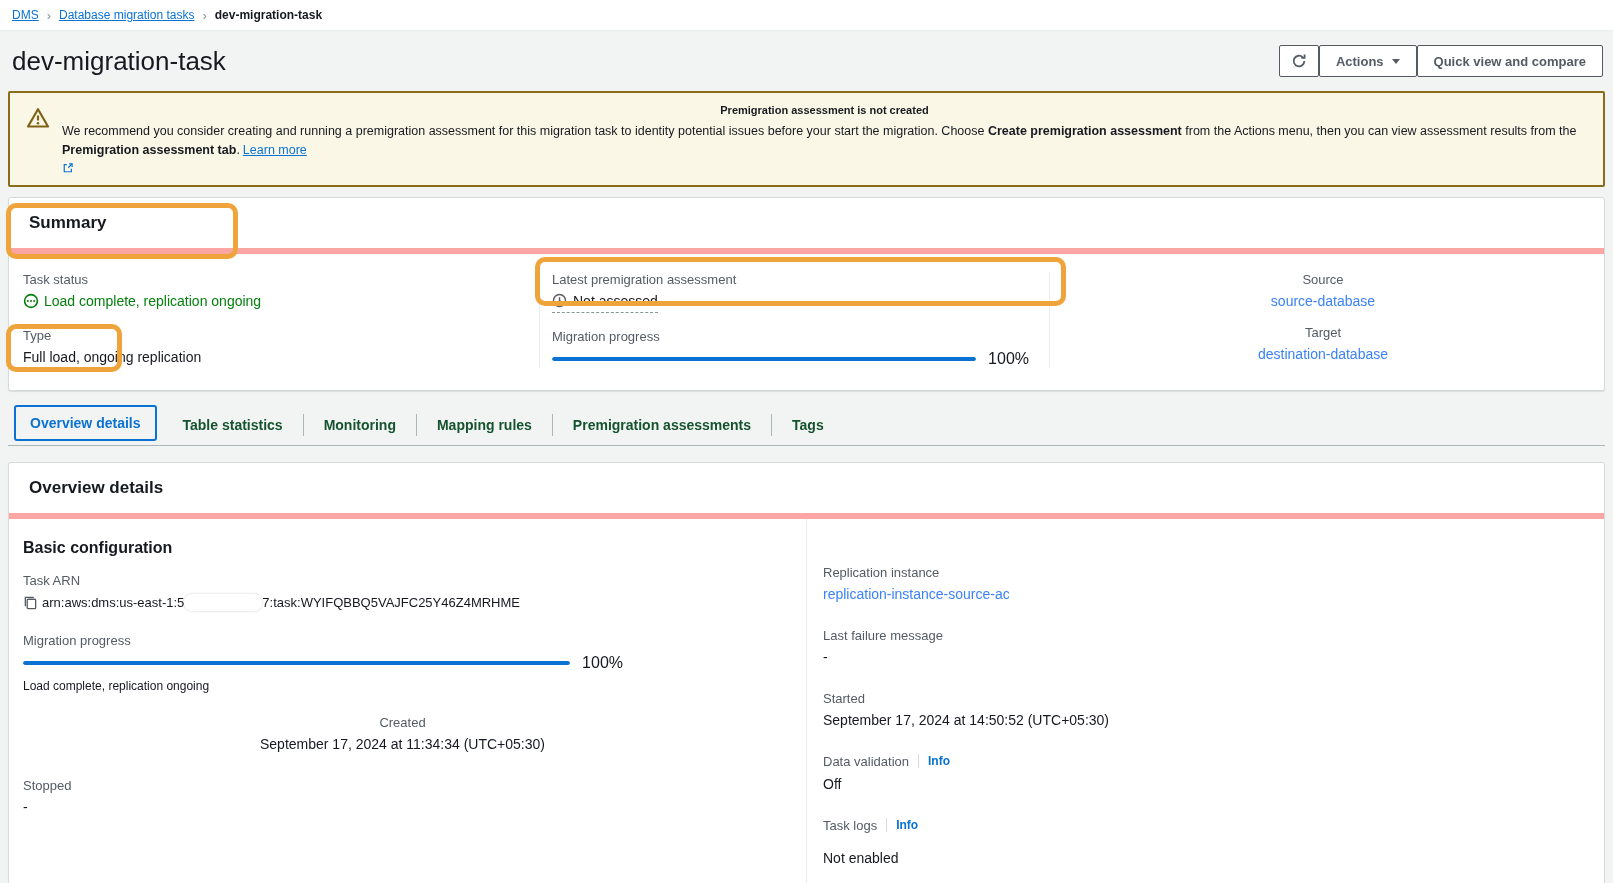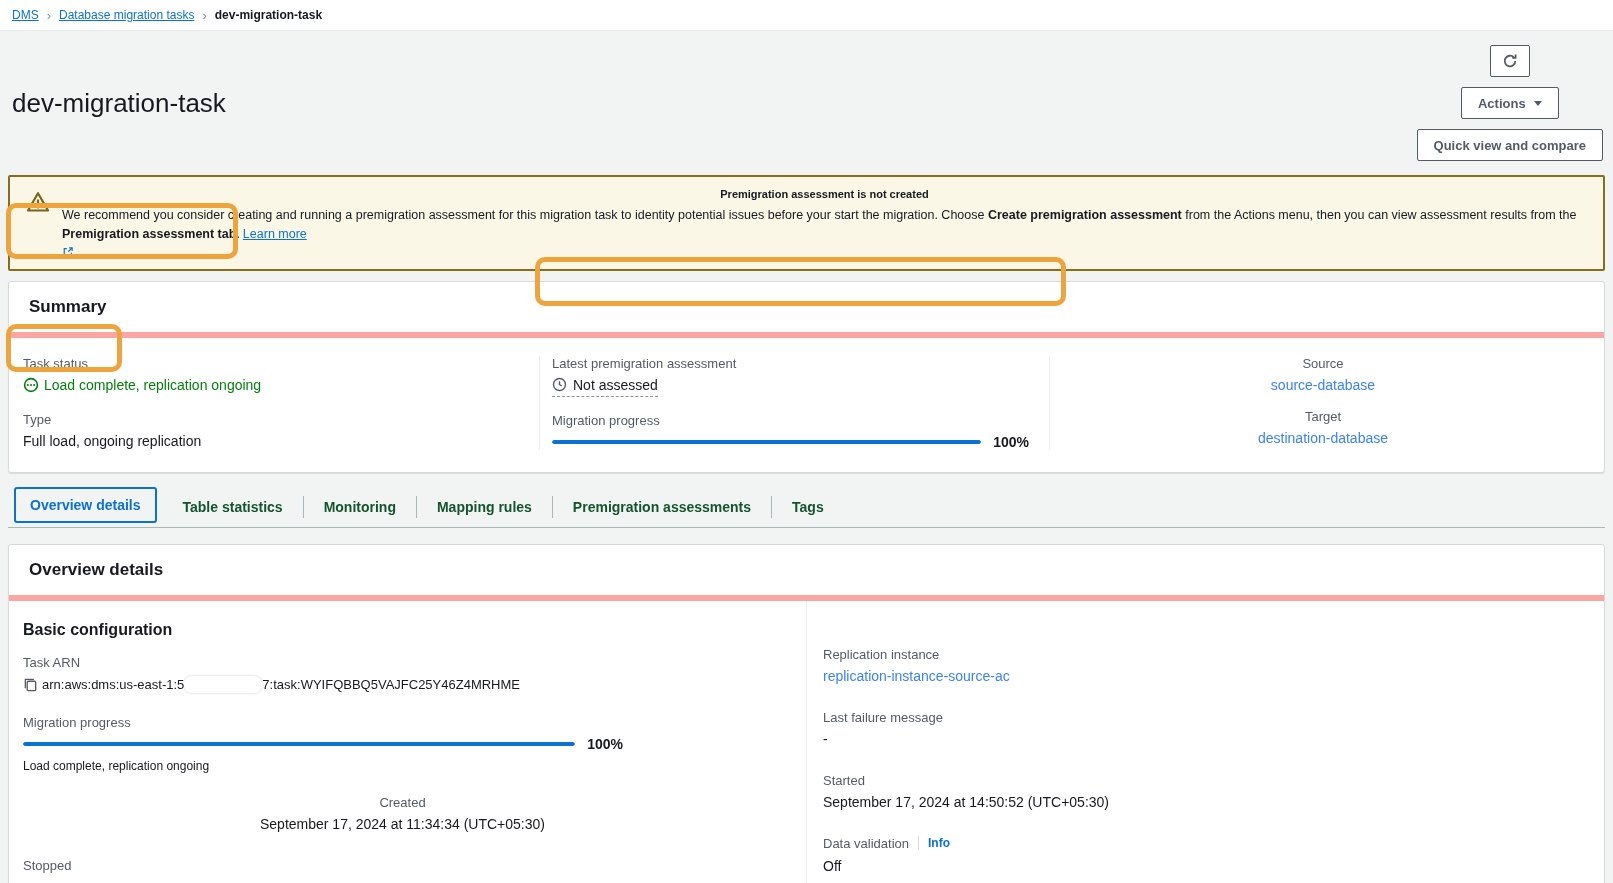--- a/index.html
+++ b/index.html
@@ -18,21 +18,21 @@
   .crumb-sep { color:#879596; font-size:13px; line-height:1; }
   .crumb-current { color:#16191f; font-weight:700; }
 
   
   .title-row { display:flex; justify-content:space-between; align-items:center;
     padding:14px 10px 6px 12px; }
   .page-title { font-size:26px; font-weight:400; color:#16191f; }
   .btn { display:inline-flex; align-items:center; gap:8px; height:32px;
     border:1px solid #545b64; border-radius:2px; background:#fff;
     color:#545b64; font-weight:700; font-size:13px; padding:0 16px; cursor:pointer; }
-  .btn-group { display:flex; gap:10px; align-items:center;flex-direction:column; }
+  .btn-group { display:flex; align-items:center; }
   .btn.icon-only { padding:0 11px; }
   .caret { width:0; height:0; border-left:4px solid transparent;
     border-right:4px solid transparent; border-top:5px solid #545b64; }
 
   
   .banner { margin:8px; background:#fbf7e7; border:2px solid #8a6c1d;
     border-radius:2px; padding:11px 16px; display:flex; gap:12px; }
   .banner-icon { flex:0 0 24px; padding-top:2px; }
   .banner-title { font-weight:700; font-size:11px; margin-bottom:6px;text-align:center; }
   .banner-body { font-size:12.5px; line-height:1.5; }
@@ -56,21 +56,21 @@
   .field-label { font-size:13px; color:#545b64; margin-bottom:6px; }
   .field-value { font-size:14px; color:#16191f; }
   .status-green { color:#037f0c; display:inline-flex; align-items:center; gap:5px; }
   .status-muted { color:#16191f; display:inline-flex; align-items:center; gap:6px;
     border-bottom:1px dashed #879596; padding-bottom:3px; }
   .link { color:#3b82f6; }
 
   .progress-wrap { display:flex; align-items:center; gap:12px; }
   .progress-track { flex:1; height:4px; background:#d5dbdb; border-radius:2px; overflow:hidden; }
   .progress-fill { height:100%; background:#0972d3; border-radius:2px; }
-  .progress-pct { font-size:14px; color:#16191f; flex:0 0 auto;font-weight:bold; }
+  .progress-pct { font-size:16px; color:#16191f; flex:0 0 auto; }
 
   
   .tabs { display:flex; align-items:center; margin:14px 8px 0 8px;
     border-bottom:1px solid #aab7b8; }
   .tab { font-size:14px; font-weight:700; color:#14532d; padding:12px 20px; cursor:pointer; }
   .tab.active { color:#0972d3; border:2px solid #0972d3; border-radius:3px;
     padding:8px 14px; margin:0 6px 3px 6px; }
   .tab-sep { width:1px; height:22px; background:#aab7b8; }
 
   

